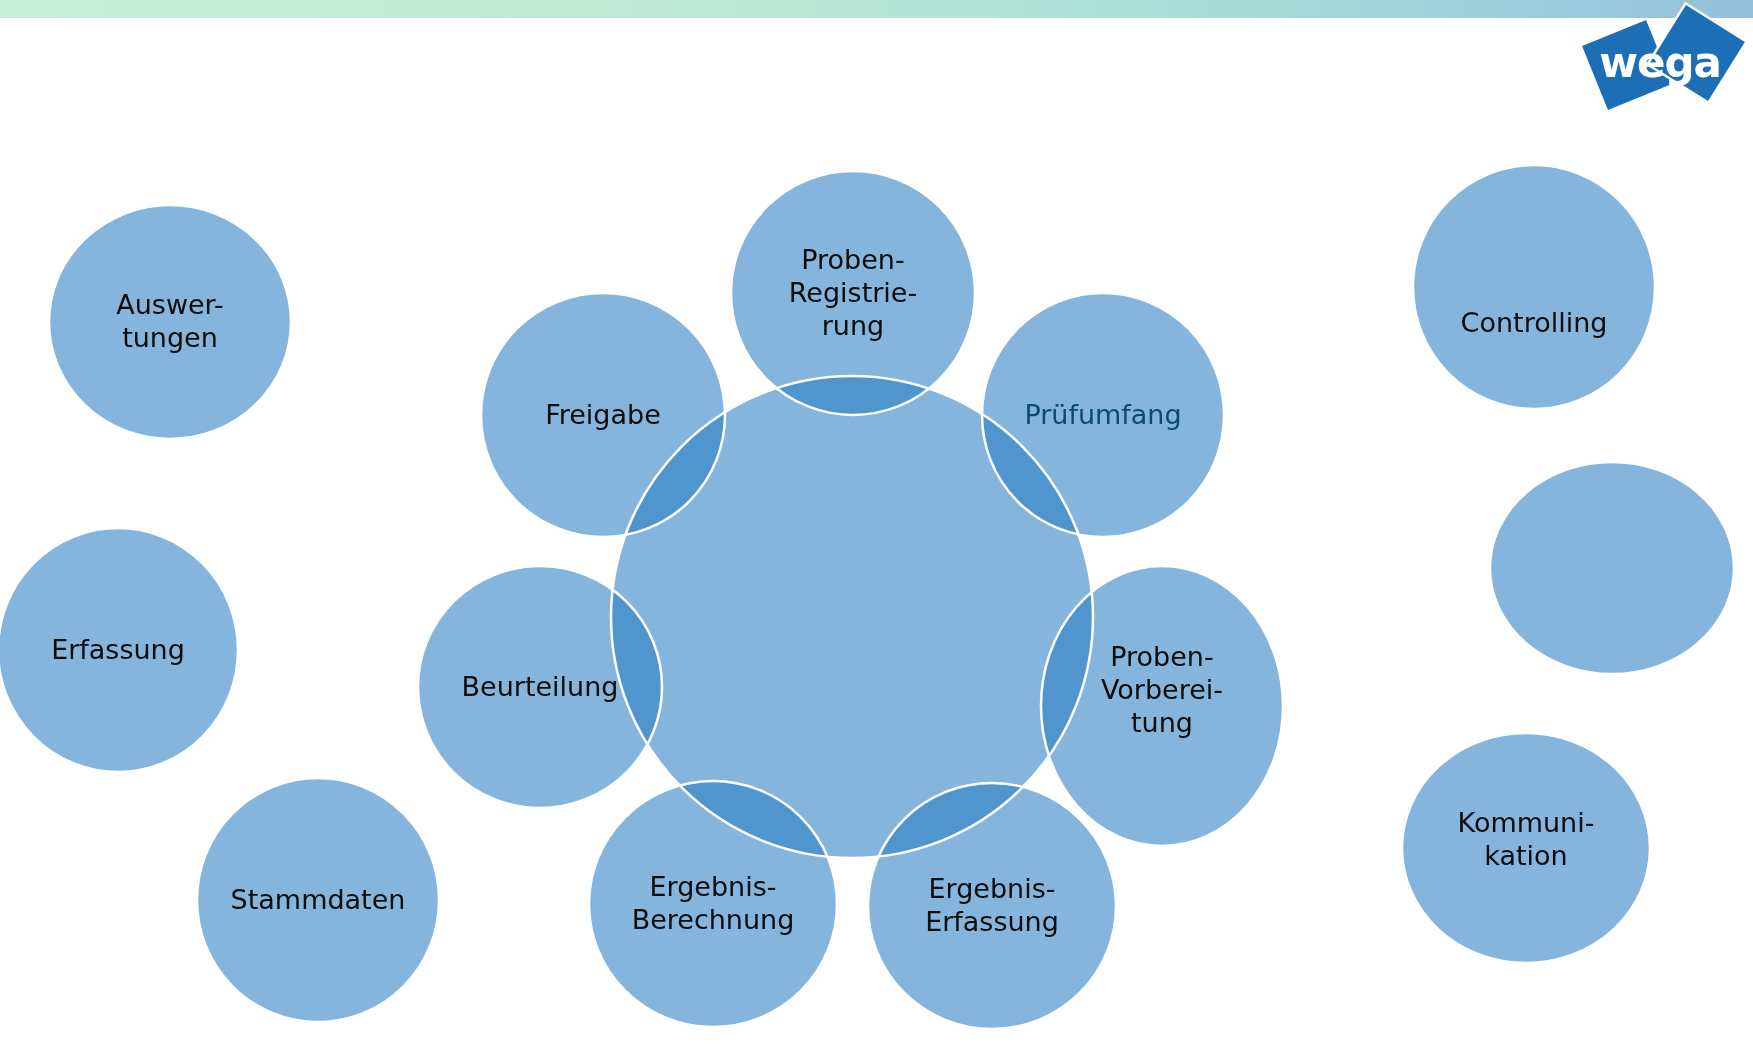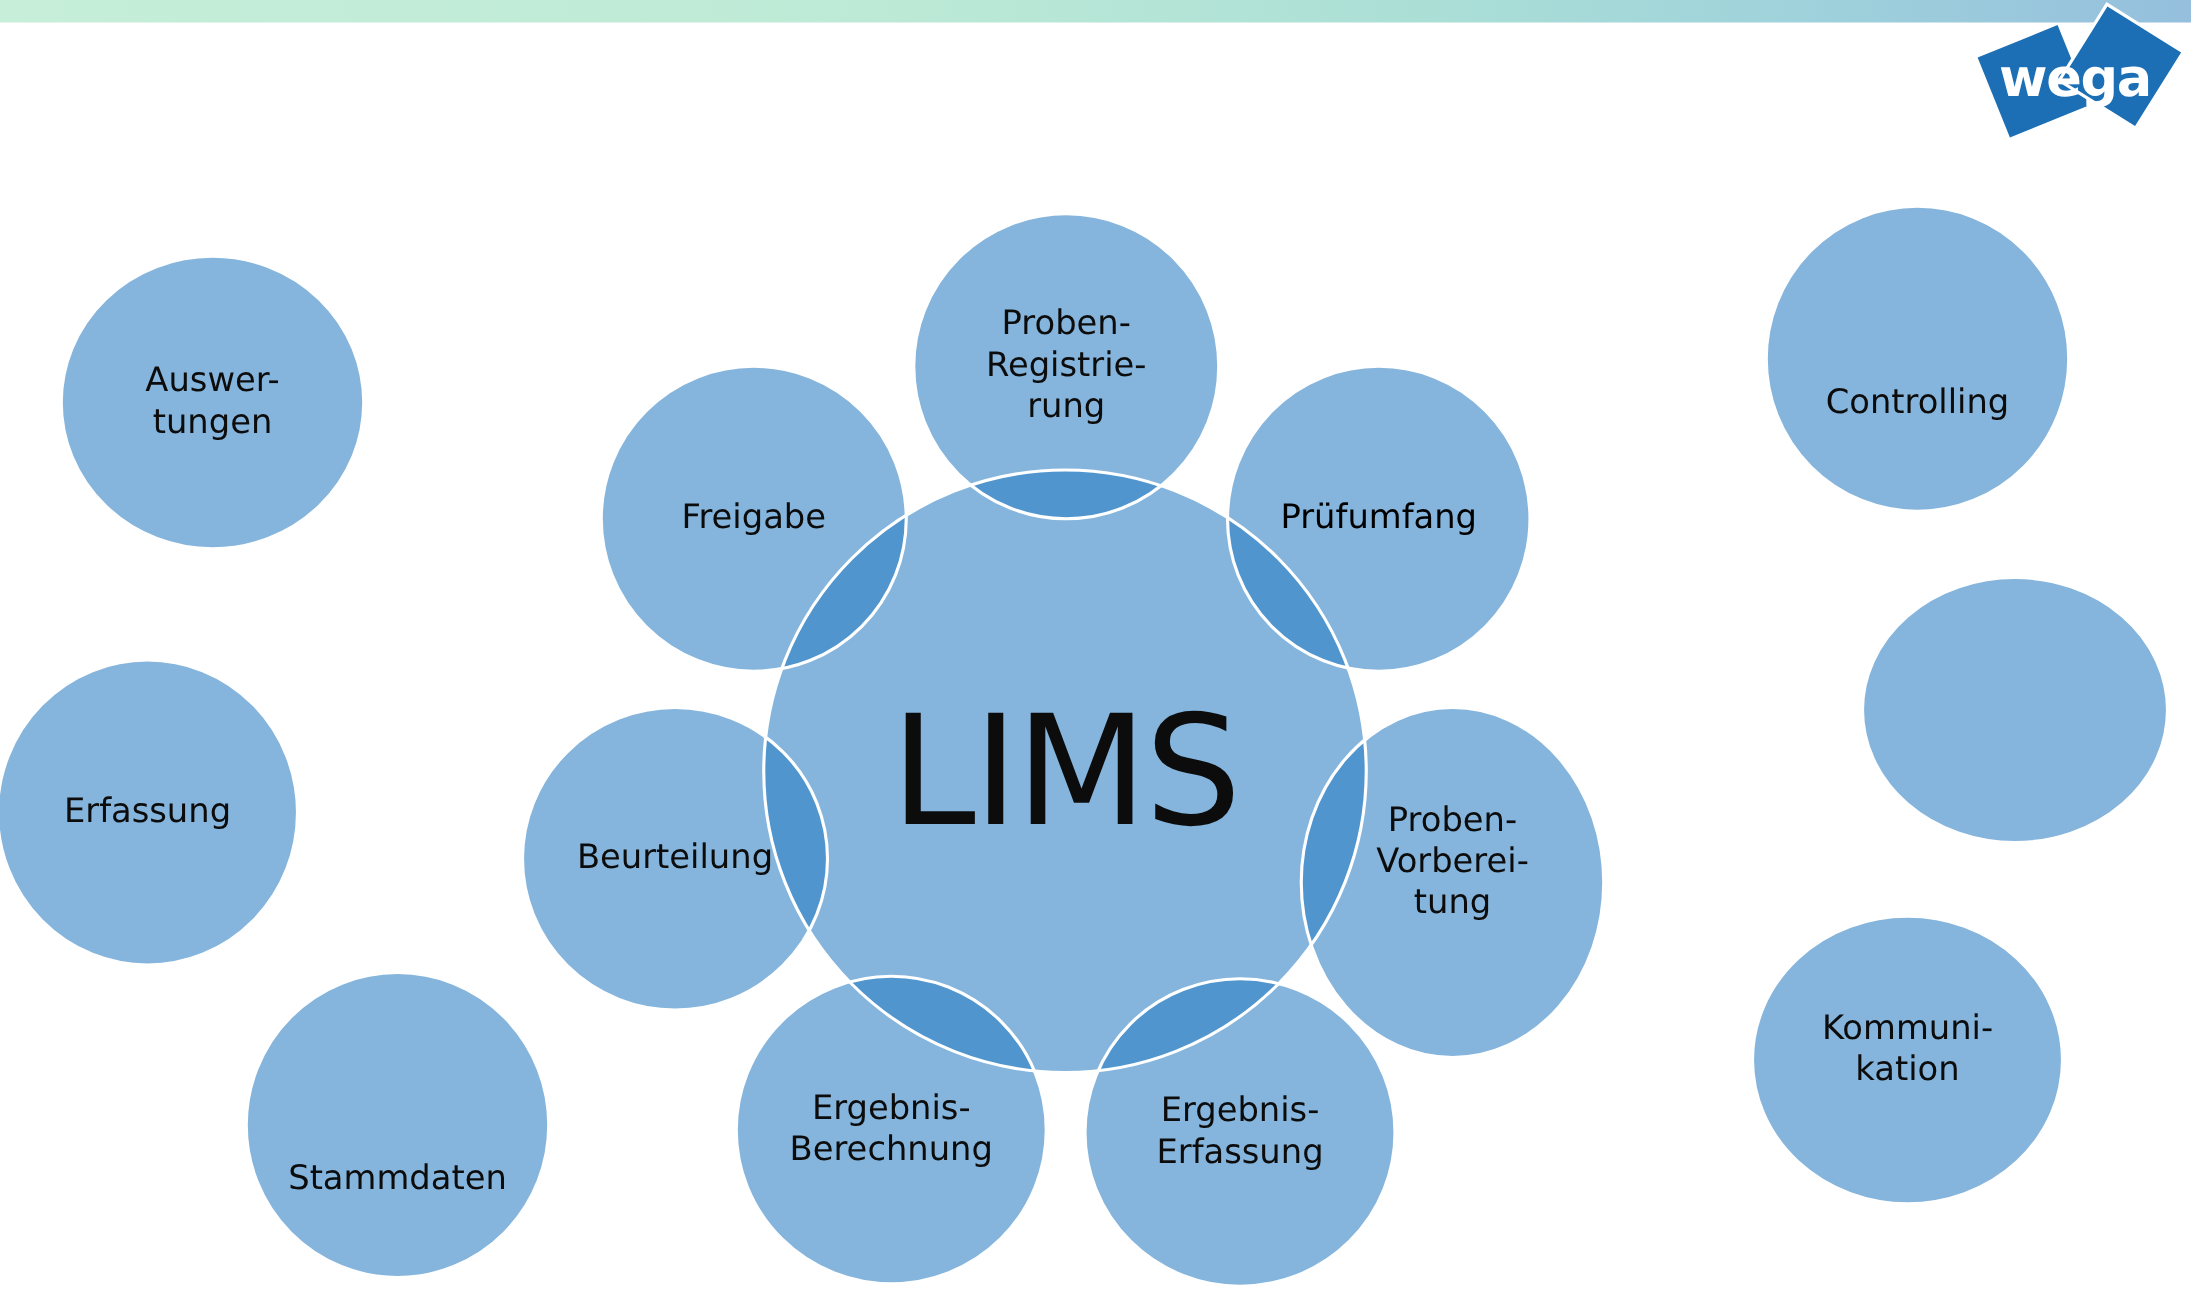--- a/index.html
+++ b/index.html
@@ -82,31 +82,30 @@
   <svg class="logo-svg" viewBox="0 0 200 135">
     <g transform="rotate(-22 67 65)">
       <rect x="32.5" y="30.5" width="69" height="69" fill="#1C6FB5"></rect>
     </g>
     <g transform="rotate(32 137 53)">
       <rect x="101" y="17" width="72" height="72" fill="#1C6FB5" stroke="#FFFFFF" stroke-width="2.5"></rect>
     </g>
     <text class="logo-text" x="100" y="62" font-size="42" fill="#FFFFFF" text-anchor="middle" dominant-baseline="central">wega</text>
   </svg>
 
-  <div class="bubble-label lims-label" style="left: 852px; top: 617px; color: rgb(12, 12, 12);">LIMS</div>
 
   <div class="bubble-label" style="left: 170px; top: 322px; color: rgb(12, 12, 12);">Auswer-
 tungen</div>
   <div class="bubble-label" style="left: 118px; top: 650px; color: rgb(12, 12, 12);">Erfassung</div>
-  <div class="bubble-label" style="left: 318px; top: 900px; color: rgb(12, 12, 12); margin-top: 44px;">Stammdaten</div>
+  <div class="bubble-label" style="left: 318px; top: 900px; color: rgb(12, 12, 12);">Stammdaten</div>
   <div class="bubble-label" style="left: 603px; top: 415px; color: rgb(12, 12, 12);">Freigabe</div>
   <div class="bubble-label" style="left: 853px; top: 293px; color: rgb(12, 12, 12);">Proben-
 Registrie-
 rung</div>
-  <div class="bubble-label" style="left: 1103px; top: 415px; color: #000000;">Prüfumfang</div>
+  <div class="bubble-label" style="left: 1103px; top: 415px; color: #0c4a6e;">Prüfumfang</div>
   <div class="bubble-label" style="left: 540px; top: 687px; color: rgb(12, 12, 12);">Beurteilung</div>
   <div class="bubble-label" style="left: 1162px; top: 690px; color: rgb(12, 12, 12);">Proben-
 Vorberei-
 tung</div>
   <div class="bubble-label" style="left: 713px; top: 904px; color: rgb(12, 12, 12);">Ergebnis-
 Berechnung</div>
   <div class="bubble-label" style="left: 992px; top: 906px; color: rgb(12, 12, 12);">Ergebnis-
 Erfassung</div>
   <div class="bubble-label" style="left: 1534px; top: 287px; color: rgb(12, 12, 12); margin-top: 36px;">Controlling</div>
   <div class="bubble-label" style="left: 1526px; top: 840px; color: rgb(12, 12, 12);">Kommuni-

